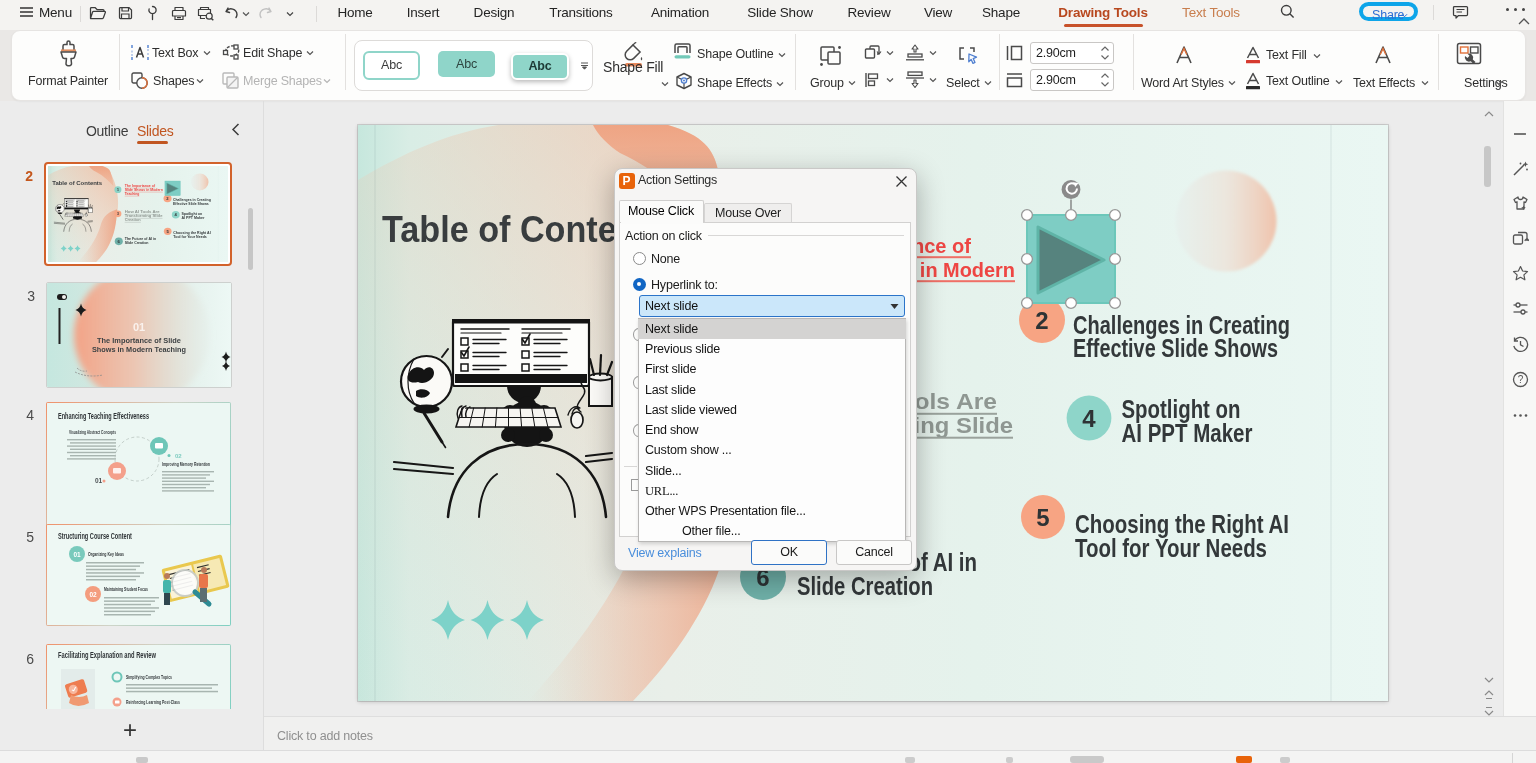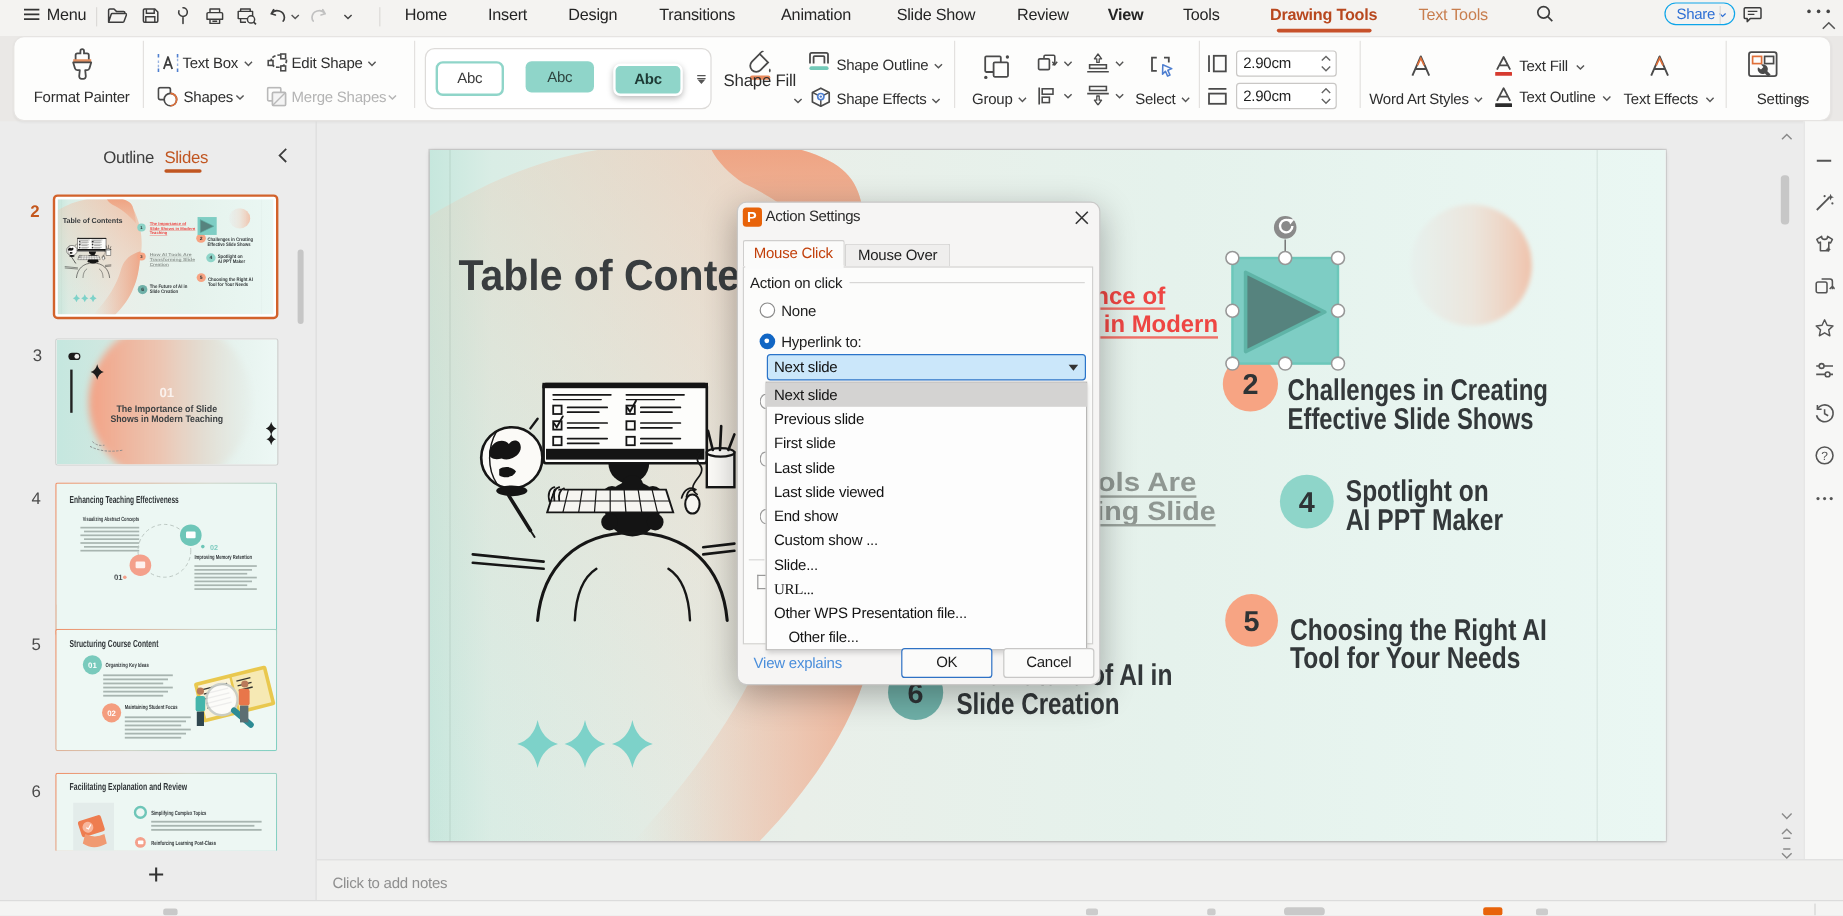--- a/index.html
+++ b/index.html
@@ -37,30 +37,30 @@
     <path d="M1 1.5 L4 4.5 L7 1.5" stroke="#444" stroke-width="1.2" fill="none"></path>
   </svg>
 <div style="position:absolute;left:316px;top:6px;width:1px;height:16px;background:#dcdad8;"></div>
 <div style="position:absolute;left:355px;top:4.5px;transform:translateX(-50%);font-size:13.5px;color:#242424;font-weight:normal;letter-spacing:-0.2px;white-space:nowrap;">Home</div>
 <div style="position:absolute;left:423px;top:4.5px;transform:translateX(-50%);font-size:13.5px;color:#242424;font-weight:normal;letter-spacing:-0.2px;white-space:nowrap;">Insert</div>
 <div style="position:absolute;left:494px;top:4.5px;transform:translateX(-50%);font-size:13.5px;color:#242424;font-weight:normal;letter-spacing:-0.2px;white-space:nowrap;">Design</div>
 <div style="position:absolute;left:581px;top:4.5px;transform:translateX(-50%);font-size:13.5px;color:#242424;font-weight:normal;letter-spacing:-0.2px;white-space:nowrap;">Transitions</div>
 <div style="position:absolute;left:680px;top:4.5px;transform:translateX(-50%);font-size:13.5px;color:#242424;font-weight:normal;letter-spacing:-0.2px;white-space:nowrap;">Animation</div>
 <div style="position:absolute;left:780px;top:4.5px;transform:translateX(-50%);font-size:13.5px;color:#242424;font-weight:normal;letter-spacing:-0.2px;white-space:nowrap;">Slide Show</div>
 <div style="position:absolute;left:869px;top:4.5px;transform:translateX(-50%);font-size:13.5px;color:#242424;font-weight:normal;letter-spacing:-0.2px;white-space:nowrap;">Review</div>
-<div style="position:absolute;left:938px;top:4.5px;transform:translateX(-50%);font-size:13.5px;color:#242424;font-weight:bold;letter-spacing:-0.2px;white-space:nowrap;">View</div>
-<div style="position:absolute;left:1001px;top:4.5px;transform:translateX(-50%);font-size:13.5px;color:#242424;font-weight:normal;letter-spacing:-0.2px;white-space:nowrap;">Tools</div>
+<div style="position:absolute;left:938px;top:4.5px;transform:translateX(-50%);font-size:13.5px;color:#242424;font-weight:normal;letter-spacing:-0.2px;white-space:nowrap;">View</div>
+<div style="position:absolute;left:1001px;top:4.5px;transform:translateX(-50%);font-size:13.5px;color:#242424;font-weight:normal;letter-spacing:-0.2px;white-space:nowrap;">Shape</div>
 <div style="position:absolute;left:1103px;top:4.5px;transform:translateX(-50%);font-size:13.5px;color:#b8481f;font-weight:bold;letter-spacing:-0.2px;white-space:nowrap;">Drawing Tools</div>
 <div style="position:absolute;left:1064px;top:24px;width:79px;height:3px;background:#c7512a;border-radius:2px;"></div>
 <div style="position:absolute;left:1211px;top:4.5px;transform:translateX(-50%);font-size:13.5px;color:#c87e4e;font-weight:normal;letter-spacing:-0.2px;white-space:nowrap;">Text Tools</div>
 <svg style="position:absolute;left:1280px;top:4px;" width="15" height="15" viewBox="0 0 15 15">
     <circle cx="6.3" cy="6.3" r="4.8" stroke="#3c3c3c" stroke-width="1.4" fill="none"></circle>
     <line x1="9.8" y1="9.8" x2="13.6" y2="13.6" stroke="#3c3c3c" stroke-width="1.4"></line>
   </svg>
-<div style="position:absolute;left:1387px;top:2px;width:59px;height:19px;border:1px solid #0ea5e9;border-radius:10px;">
+<div style="position:absolute;left:1359px;top:2px;width:59px;height:19px;border:4px solid #0ea5e9;border-radius:10px;">
     <span style="position:absolute;left:9px;top:2px;font-size:12.5px;color:#2e6fd4;letter-spacing:-0.2px;">Share</span>
     <svg style="position:absolute;right:6px;top:7px" width="7" height="5" viewBox="0 0 8 6">
       <path d="M1 1.5 L4 4.5 L7 1.5" stroke="#2e6fd4" stroke-width="1.2" fill="none"></path>
     </svg>
   </div>
 <div style="position:absolute;left:1433px;top:5px;width:1px;height:15px;background:#dcdad8;"></div>
 <svg style="position:absolute;left:1452px;top:5px;" width="17" height="14" viewBox="0 0 17 14">
     <path d="M2.5 1.5 L14.5 1.5 a1 1 0 0 1 1 1 L15.5 9.5 a1 1 0 0 1-1 1 L6.5 10.5 L4 13 L4 10.5 L2.5 10.5 a1 1 0 0 1-1-1 L1.5 2.5 a1 1 0 0 1 1-1 Z" stroke="#3c3c3c" stroke-width="1.25" fill="none" stroke-linejoin="round"></path>
     <path d="M4.5 4.5 L12.5 4.5 M4.5 7 L10 7" stroke="#3c3c3c" stroke-width="1.1"></path>
   </svg>
@@ -776,21 +776,21 @@
 <div style="position:absolute;left:614px;top:168px;width:303px;height:403px;background:#f6f5f4;border-radius:8px;border:1px solid #c9c8c7;box-shadow:0 8px 28px rgba(0,0,0,0.3);"></div>
 <div style="position:absolute;left:619px;top:173px;width:16px;height:16px;background:#e8630a;border-radius:3px;">
     <span style="position:absolute;left:3.5px;top:1px;font-size:12px;color:#fff;font-weight:bold;font-family:'Liberation Sans';">P</span>
   </div>
 <div style="position:absolute;left:638px;top:172.5px;font-size:12.5px;color:#2c2c2c;font-weight:normal;letter-spacing:-0.3px;white-space:nowrap;">Action Settings</div>
 <svg style="position:absolute;left:895px;top:175px;" width="13" height="13" viewBox="0 0 13 13">
     <path d="M1.5 1.5 L11.5 11.5 M11.5 1.5 L1.5 11.5" stroke="#333" stroke-width="1.3"></path>
   </svg>
 <div style="position:absolute;left:619px;top:199.5px;width:85px;height:22.5px;background:#fbfbfa;border:1px solid #cfcecd;border-bottom:none;border-radius:2px 2px 0 0;"></div>
 <div style="position:absolute;left:704px;top:202.5px;width:88px;height:19.5px;background:#efeeed;border:1px solid #d5d4d3;border-bottom:none;border-radius:2px 2px 0 0;"></div>
-<div style="position:absolute;left:661px;top:204px;transform:translateX(-50%);font-size:12.5px;color:#c2410c;font-weight:normal;letter-spacing:-0.2px;white-space:nowrap;">Mouse Click</div>
+<div style="position:absolute;left:661px;top:204px;transform:translateX(-50%);font-size:12.5px;color:#000000;font-weight:normal;letter-spacing:-0.2px;white-space:nowrap;">Mouse Click</div>
 <div style="position:absolute;left:748px;top:205.5px;transform:translateX(-50%);font-size:12.5px;color:#1d1d1d;font-weight:normal;letter-spacing:-0.2px;white-space:nowrap;">Mouse Over</div>
 <div style="position:absolute;left:619px;top:221.5px;width:292px;height:315px;background:#fcfcfb;border:1px solid #d2d1d0;"></div>
 <div style="position:absolute;left:620.5px;top:220.5px;width:82px;height:3px;background:#fbfbfa;"></div>
 <div style="position:absolute;left:625px;top:228.5px;font-size:12.5px;color:#1c1c1c;font-weight:normal;letter-spacing:-0.2px;white-space:nowrap;">Action on click</div>
 <div style="position:absolute;left:708px;top:234.5px;width:196px;height:1px;background:#d8d7d6;"></div>
 <div style="position:absolute;left:632.5px;top:251.5px;width:13px;height:13px;border:1px solid #8a8a8a;border-radius:50%;background:#fff;"></div>
 <div style="position:absolute;left:651px;top:251.5px;font-size:12.5px;color:#1c1c1c;font-weight:normal;letter-spacing:-0.2px;white-space:nowrap;">None</div>
 <div style="position:absolute;left:632.5px;top:277.5px;width:13px;height:13px;background:#1166c4;border-radius:50%;">
     <div style="position:absolute;left:4.25px;top:4.25px;width:4.5px;height:4.5px;background:#fff;border-radius:50%;"></div>
   </div>
@@ -820,15 +820,15 @@
 <div style="position:absolute;left:645px;top:423.05px;font-size:12.5px;color:#141414;font-weight:normal;letter-spacing:-0.2px;white-space:nowrap;">End show</div>
 <div style="position:absolute;left:638px;top:440.12px;width:268px;height:20.27px;"></div>
 <div style="position:absolute;left:645px;top:443.32px;font-size:12.5px;color:#141414;font-weight:normal;letter-spacing:-0.2px;white-space:nowrap;">Custom show ...</div>
 <div style="position:absolute;left:638px;top:460.39px;width:268px;height:20.27px;"></div>
 <div style="position:absolute;left:645px;top:463.59px;font-size:12.5px;color:#141414;font-weight:normal;letter-spacing:-0.2px;white-space:nowrap;">Slide...</div>
 <div style="position:absolute;left:638px;top:480.65999999999997px;width:268px;height:20.27px;"></div>
 <div style="position:absolute;left:645px;top:483.85999999999996px;font-size:12.5px;color:#141414;font-weight:normal;letter-spacing:-0.2px;white-space:nowrap;font-family:Liberation Serif, serif;">URL...</div>
 <div style="position:absolute;left:638px;top:500.93px;width:268px;height:20.27px;"></div>
 <div style="position:absolute;left:645px;top:504.13px;font-size:12.5px;color:#141414;font-weight:normal;letter-spacing:-0.2px;white-space:nowrap;">Other WPS Presentation file...</div>
 <div style="position:absolute;left:638px;top:521.2px;width:268px;height:20.27px;"></div>
-<div style="position:absolute;left:657px;top:524.4000000000001px;font-size:12.5px;color:#141414;font-weight:normal;letter-spacing:-0.2px;white-space:nowrap;">Other file...</div>
+<div style="position:absolute;left:682px;top:524.4000000000001px;font-size:12.5px;color:#141414;font-weight:normal;letter-spacing:-0.2px;white-space:nowrap;">Other file...</div>
 <div style="position:absolute;left:628px;top:546px;font-size:12.5px;color:#4a8edb;font-weight:normal;letter-spacing:-0.2px;white-space:nowrap;">View explains</div>
 <div style="position:absolute;left:751px;top:540px;width:76px;height:25px;background:#fbfbfa;border:1px solid #2f72c5;border-radius:3px;text-align:center;"><span style="font-size:12.5px;color:#1b1b1b;line-height:23px;letter-spacing:-0.2px;">OK</span></div>
 <div style="position:absolute;left:836px;top:540px;width:76px;height:25px;background:#fbfbfa;border:1px solid #c8c7c6;border-radius:3px;text-align:center;"><span style="font-size:12.5px;color:#1b1b1b;line-height:23px;letter-spacing:-0.2px;">Cancel</span></div>
 </body></html>

